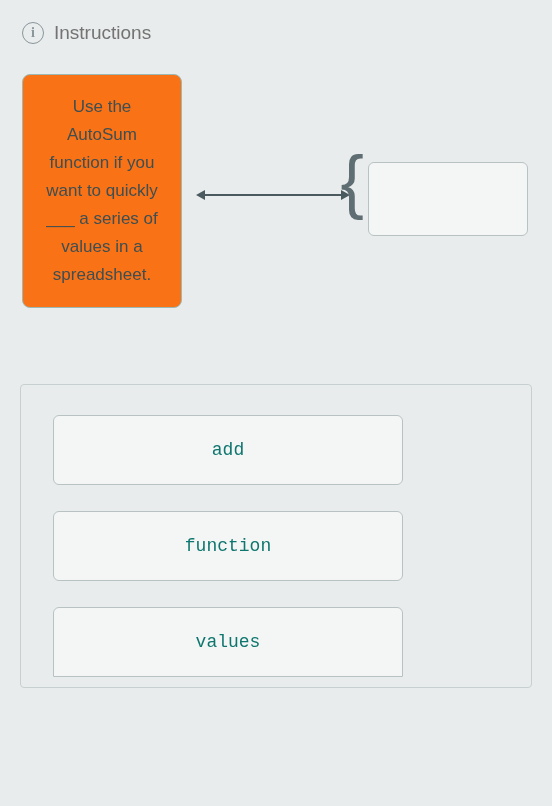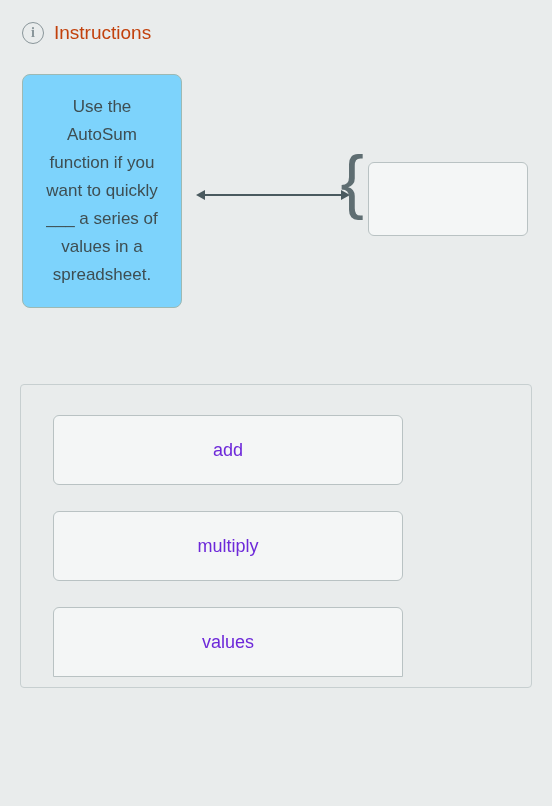--- a/index.html
+++ b/index.html
@@ -26,33 +26,33 @@
       display: flex;
       align-items: center;
       justify-content: center;
       font-family: Georgia, serif;
       font-size: 14px;
       color: #8a969a;
       font-weight: 600;
     }
     .header-title {
       font-size: 19px;
-      color: #c2410c;
+      color: #737373;
     }
     .prompt-area {
       position: relative;
       height: 300px;
       margin-top: 20px;
     }
     .prompt-card {
       position: absolute;
       left: 22px;
       top: 0;
       width: 160px;
-      background: #7dd3fc;
+      background: #f97316;
       border: 1px solid #9db9b3;
       border-radius: 8px;
       padding: 18px 16px;
       text-align: center;
       font-size: 17px;
       line-height: 1.65;
       color: #3e4e52;
     }
     .drop-target {
       position: absolute;
@@ -108,22 +108,23 @@
       width: 350px;
       height: 70px;
       background: #f4f6f6;
       border: 1px solid #b9c2c3;
       border-radius: 6px;
       margin-bottom: 26px;
       display: flex;
       align-items: center;
       justify-content: center;
       font-size: 18px;
-      color: #6d28d9;
+      color: #0f766e;
       cursor: grab;
+      font-family: Liberation Mono, monospace;
     }
     .option-card:last-child {
       margin-bottom: 0;
       border-bottom-left-radius: 0;
       border-bottom-right-radius: 0;
     }
   </style>
 </head>
 <body>
 
@@ -134,15 +135,15 @@
 
 <div class="prompt-area">
   <div class="prompt-card">Use the AutoSum function if you want to quickly ___ a series of values in a spreadsheet.</div>
   <div class="arrow"></div>
   <div class="brace">{</div>
   <div class="drop-target"></div>
 </div>
 
 <div class="options-panel">
   <div class="option-card">add</div>
-  <div class="option-card">multiply</div>
+  <div class="option-card">function</div>
   <div class="option-card">values</div>
 </div>
 
 </body></html>

